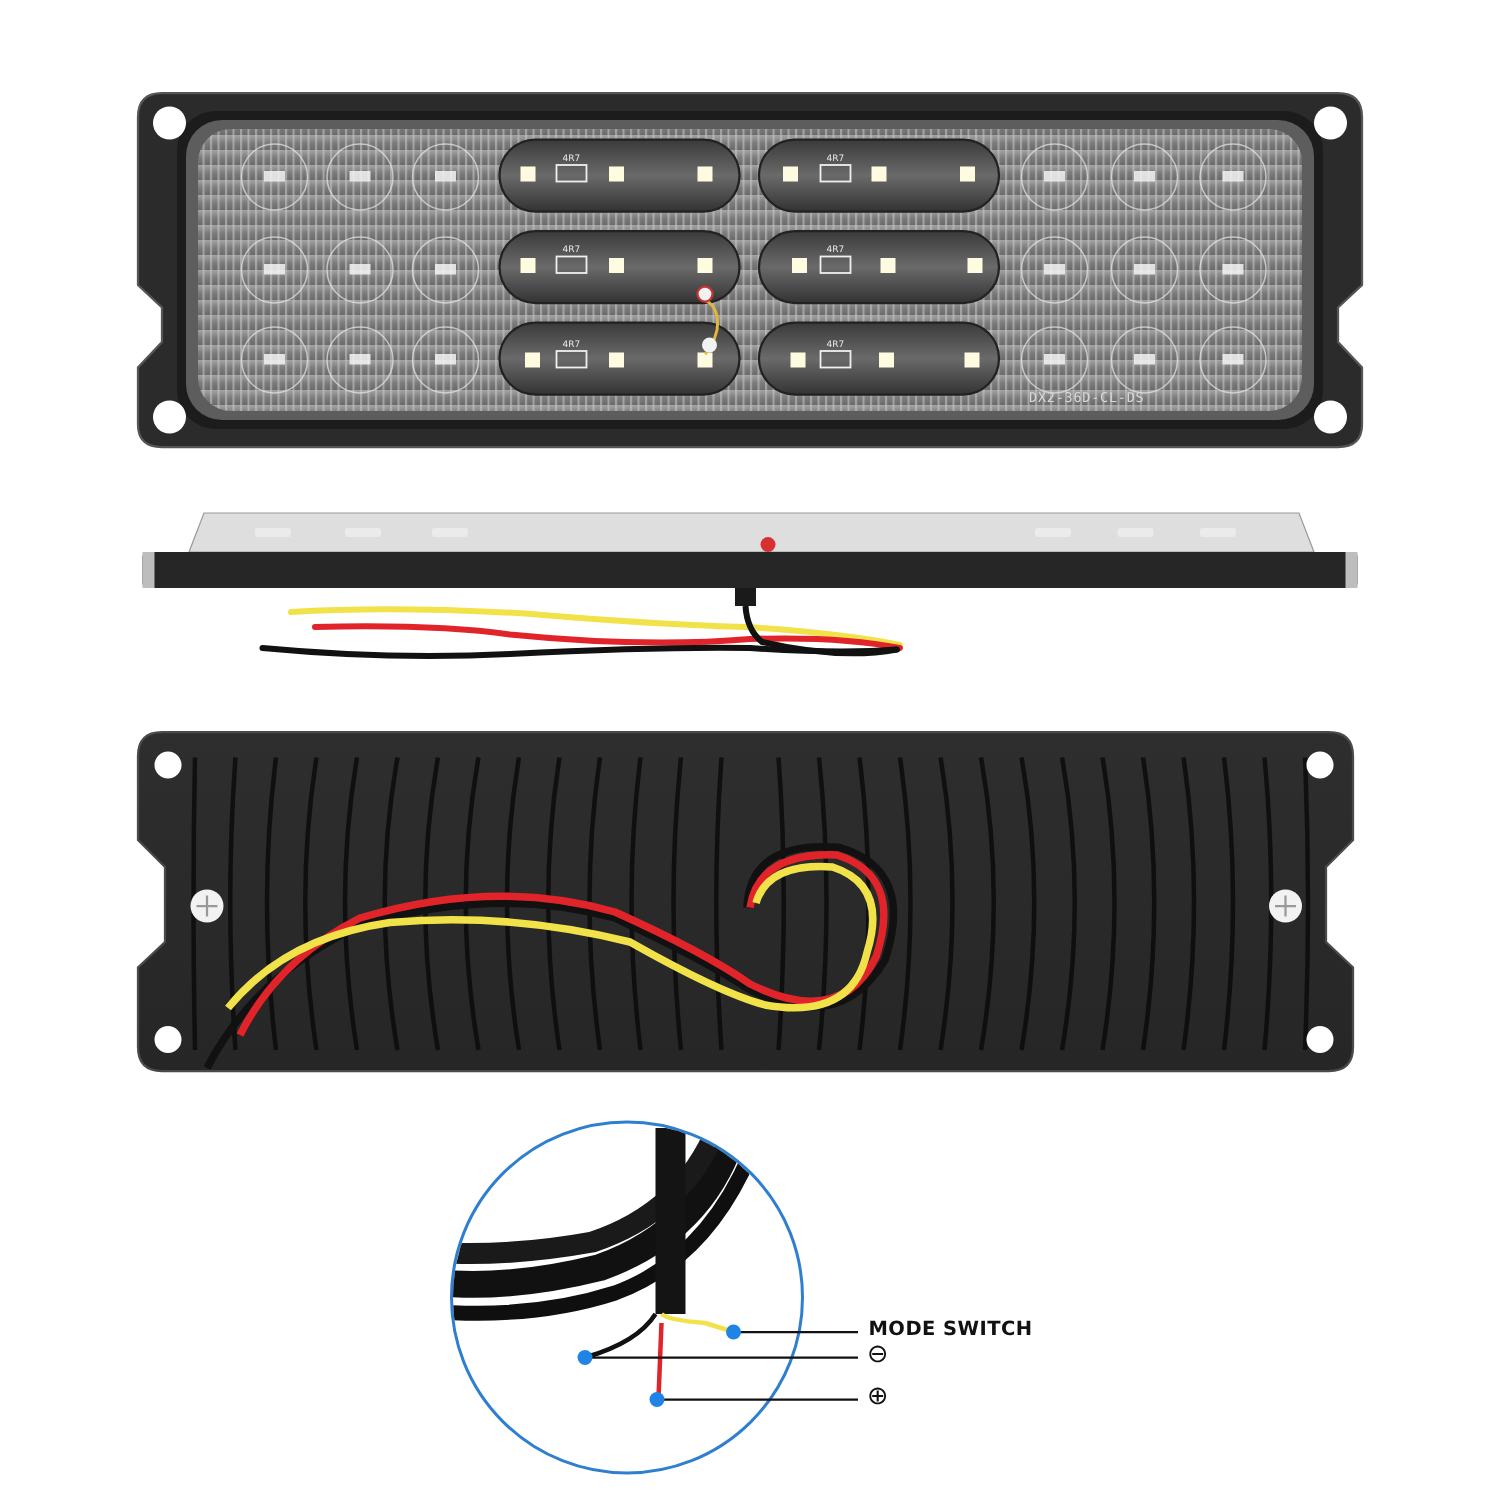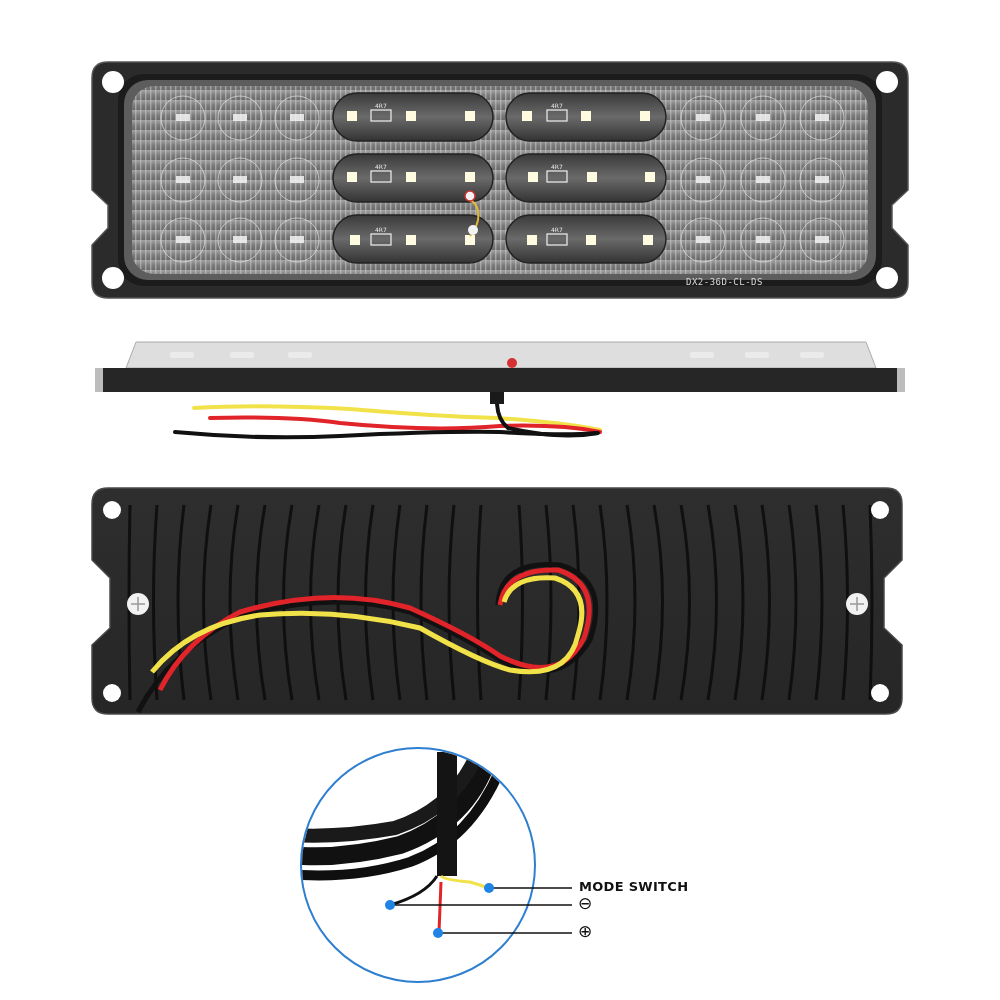--- a/index.html
+++ b/index.html
@@ -2,21 +2,21 @@
 <html><head>
   <meta charset="utf-8">
   <style>
     html, body { margin: 0; padding: 0; background: #ffffff; }
     body { width: 1000px; height: 1000px; position: relative; overflow: hidden;
            font-family: "Liberation Sans", sans-serif; }
     .layer { position: absolute; left: 0; top: 0; }
     .label { position: absolute; font-family: "DejaVu Sans", sans-serif; font-weight: bold;
              color: #111111; font-size: 13px; letter-spacing: 0.3px; white-space: nowrap; }
     .pn { position: absolute; font-family: "DejaVu Sans Mono", monospace; font-size: 9px;
-          color: #d8d8d8; letter-spacing: 0.5px; margin-top: 16px; }
+          color: #d8d8d8; letter-spacing: 0.5px; }
     .chip { position: absolute; font-family: "DejaVu Sans", sans-serif; font-size: 6px; color: #e8e8e8; }
   </style>
 </head>
 <body>
 
 <svg class="layer" width="1000" height="1000" viewBox="0 0 1000 1000">
   <defs>
     <linearGradient id="lensGrad" x1="0" y1="0" x2="0" y2="1">
       <stop offset="0" stop-color="#a4a4a4"></stop>
       <stop offset="0.5" stop-color="#7d7d7d"></stop>

